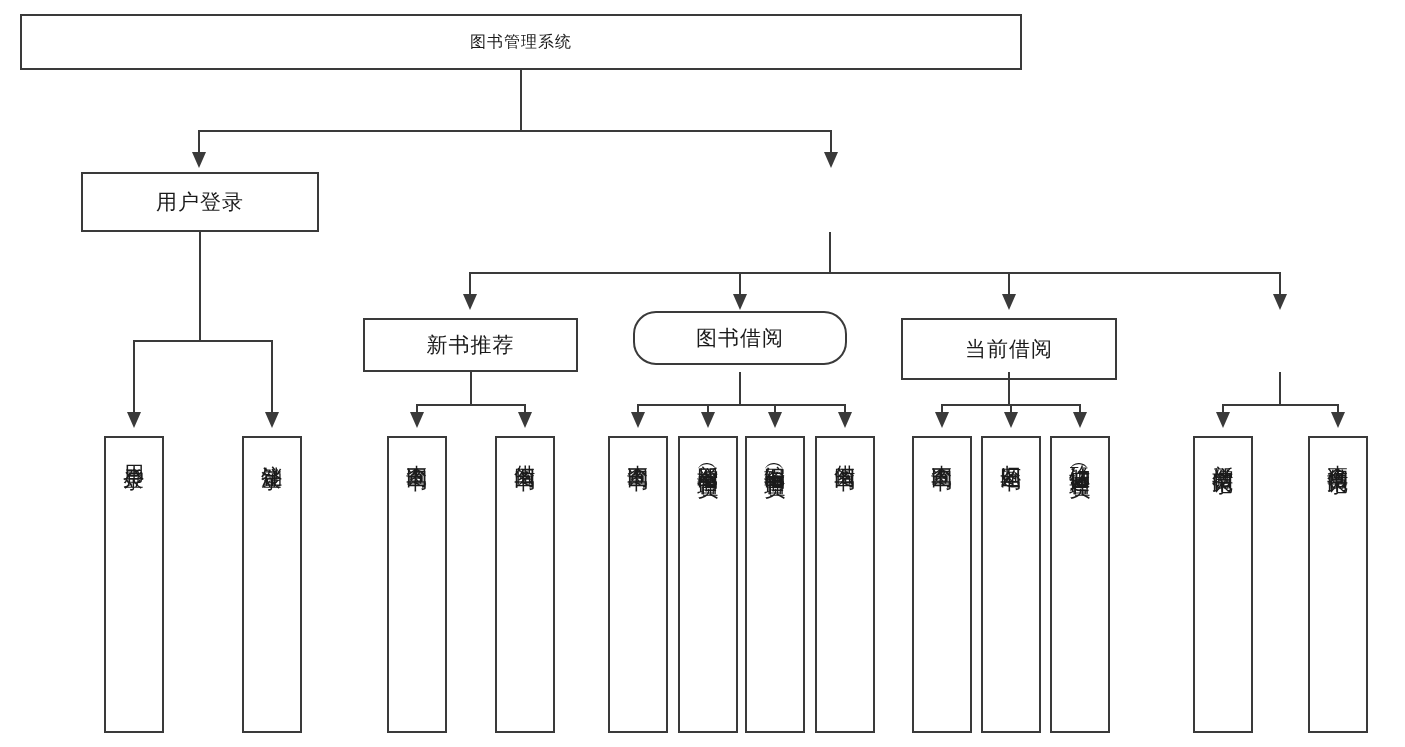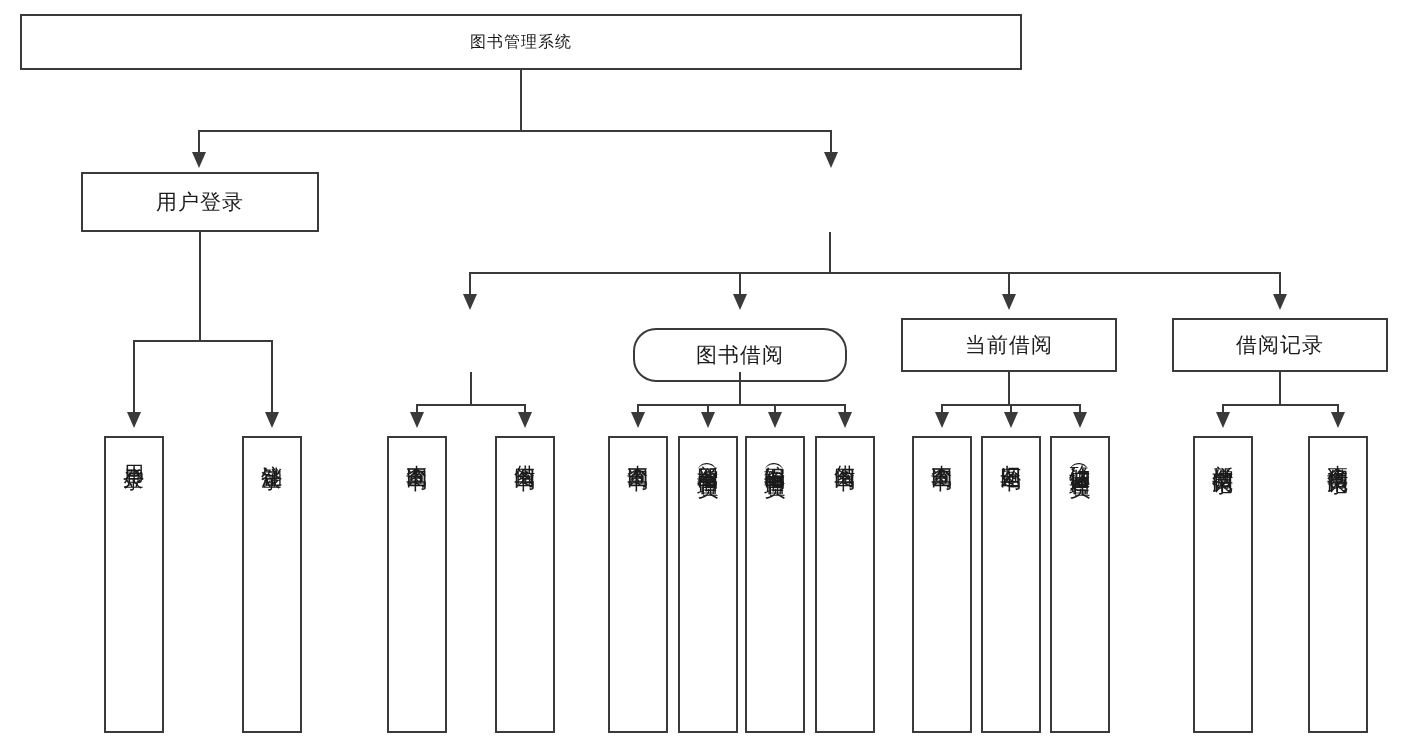--- a/index.html
+++ b/index.html
@@ -119,28 +119,28 @@
 
   <div class="vline" style="left:739px; top:272px; width:2px; height:26px;"></div>
   <div class="arrow" style="left:733px; top:294px;"></div>
 
   <div class="vline" style="left:1008px; top:272px; width:2px; height:26px;"></div>
   <div class="arrow" style="left:1002px; top:294px;"></div>
 
   <div class="vline" style="left:1279px; top:272px; width:2px; height:26px;"></div>
   <div class="arrow" style="left:1273px; top:294px;"></div>
 
-  <div class="node level2" style="left:633px; top:328px; width:214px; height:54px;border-radius:23px;">
+  <div class="node level2" style="left:363px; top:318px; width:215px; height:54px;">
+    <span class="label">新书推荐</span>
+  </div>
+  <div class="node level2" style="left:633px; top:311px; width:214px; height:54px;border-radius:23px;">
     <span class="label">图书借阅</span>
   </div>
-  <div class="node level2" style="left:901px; top:318px; width:216px; height:54px;">
+  <div class="node level2" style="left:901px; top:318px; width:216px; height:62px;">
     <span class="label">当前借阅</span>
-  </div>
-  <div class="node level2" style="left:1172px; top:318px; width:216px; height:54px;">
-    <span class="label">借阅记录</span>
   </div>
 
   <div class="vline" style="left:470px; top:372px; width:2px; height:32px;"></div>
   <div class="hline" style="left:416px; top:404px; width:110px; height:2px;"></div>
   <div class="vline" style="left:416px; top:404px; width:2px; height:12px;"></div>
   <div class="arrow" style="left:410px; top:412px;"></div>
   <div class="vline" style="left:524px; top:404px; width:2px; height:12px;"></div>
   <div class="arrow" style="left:518px; top:412px;"></div>
 
   <div class="vline" style="left:739px; top:372px; width:2px; height:32px;"></div>

